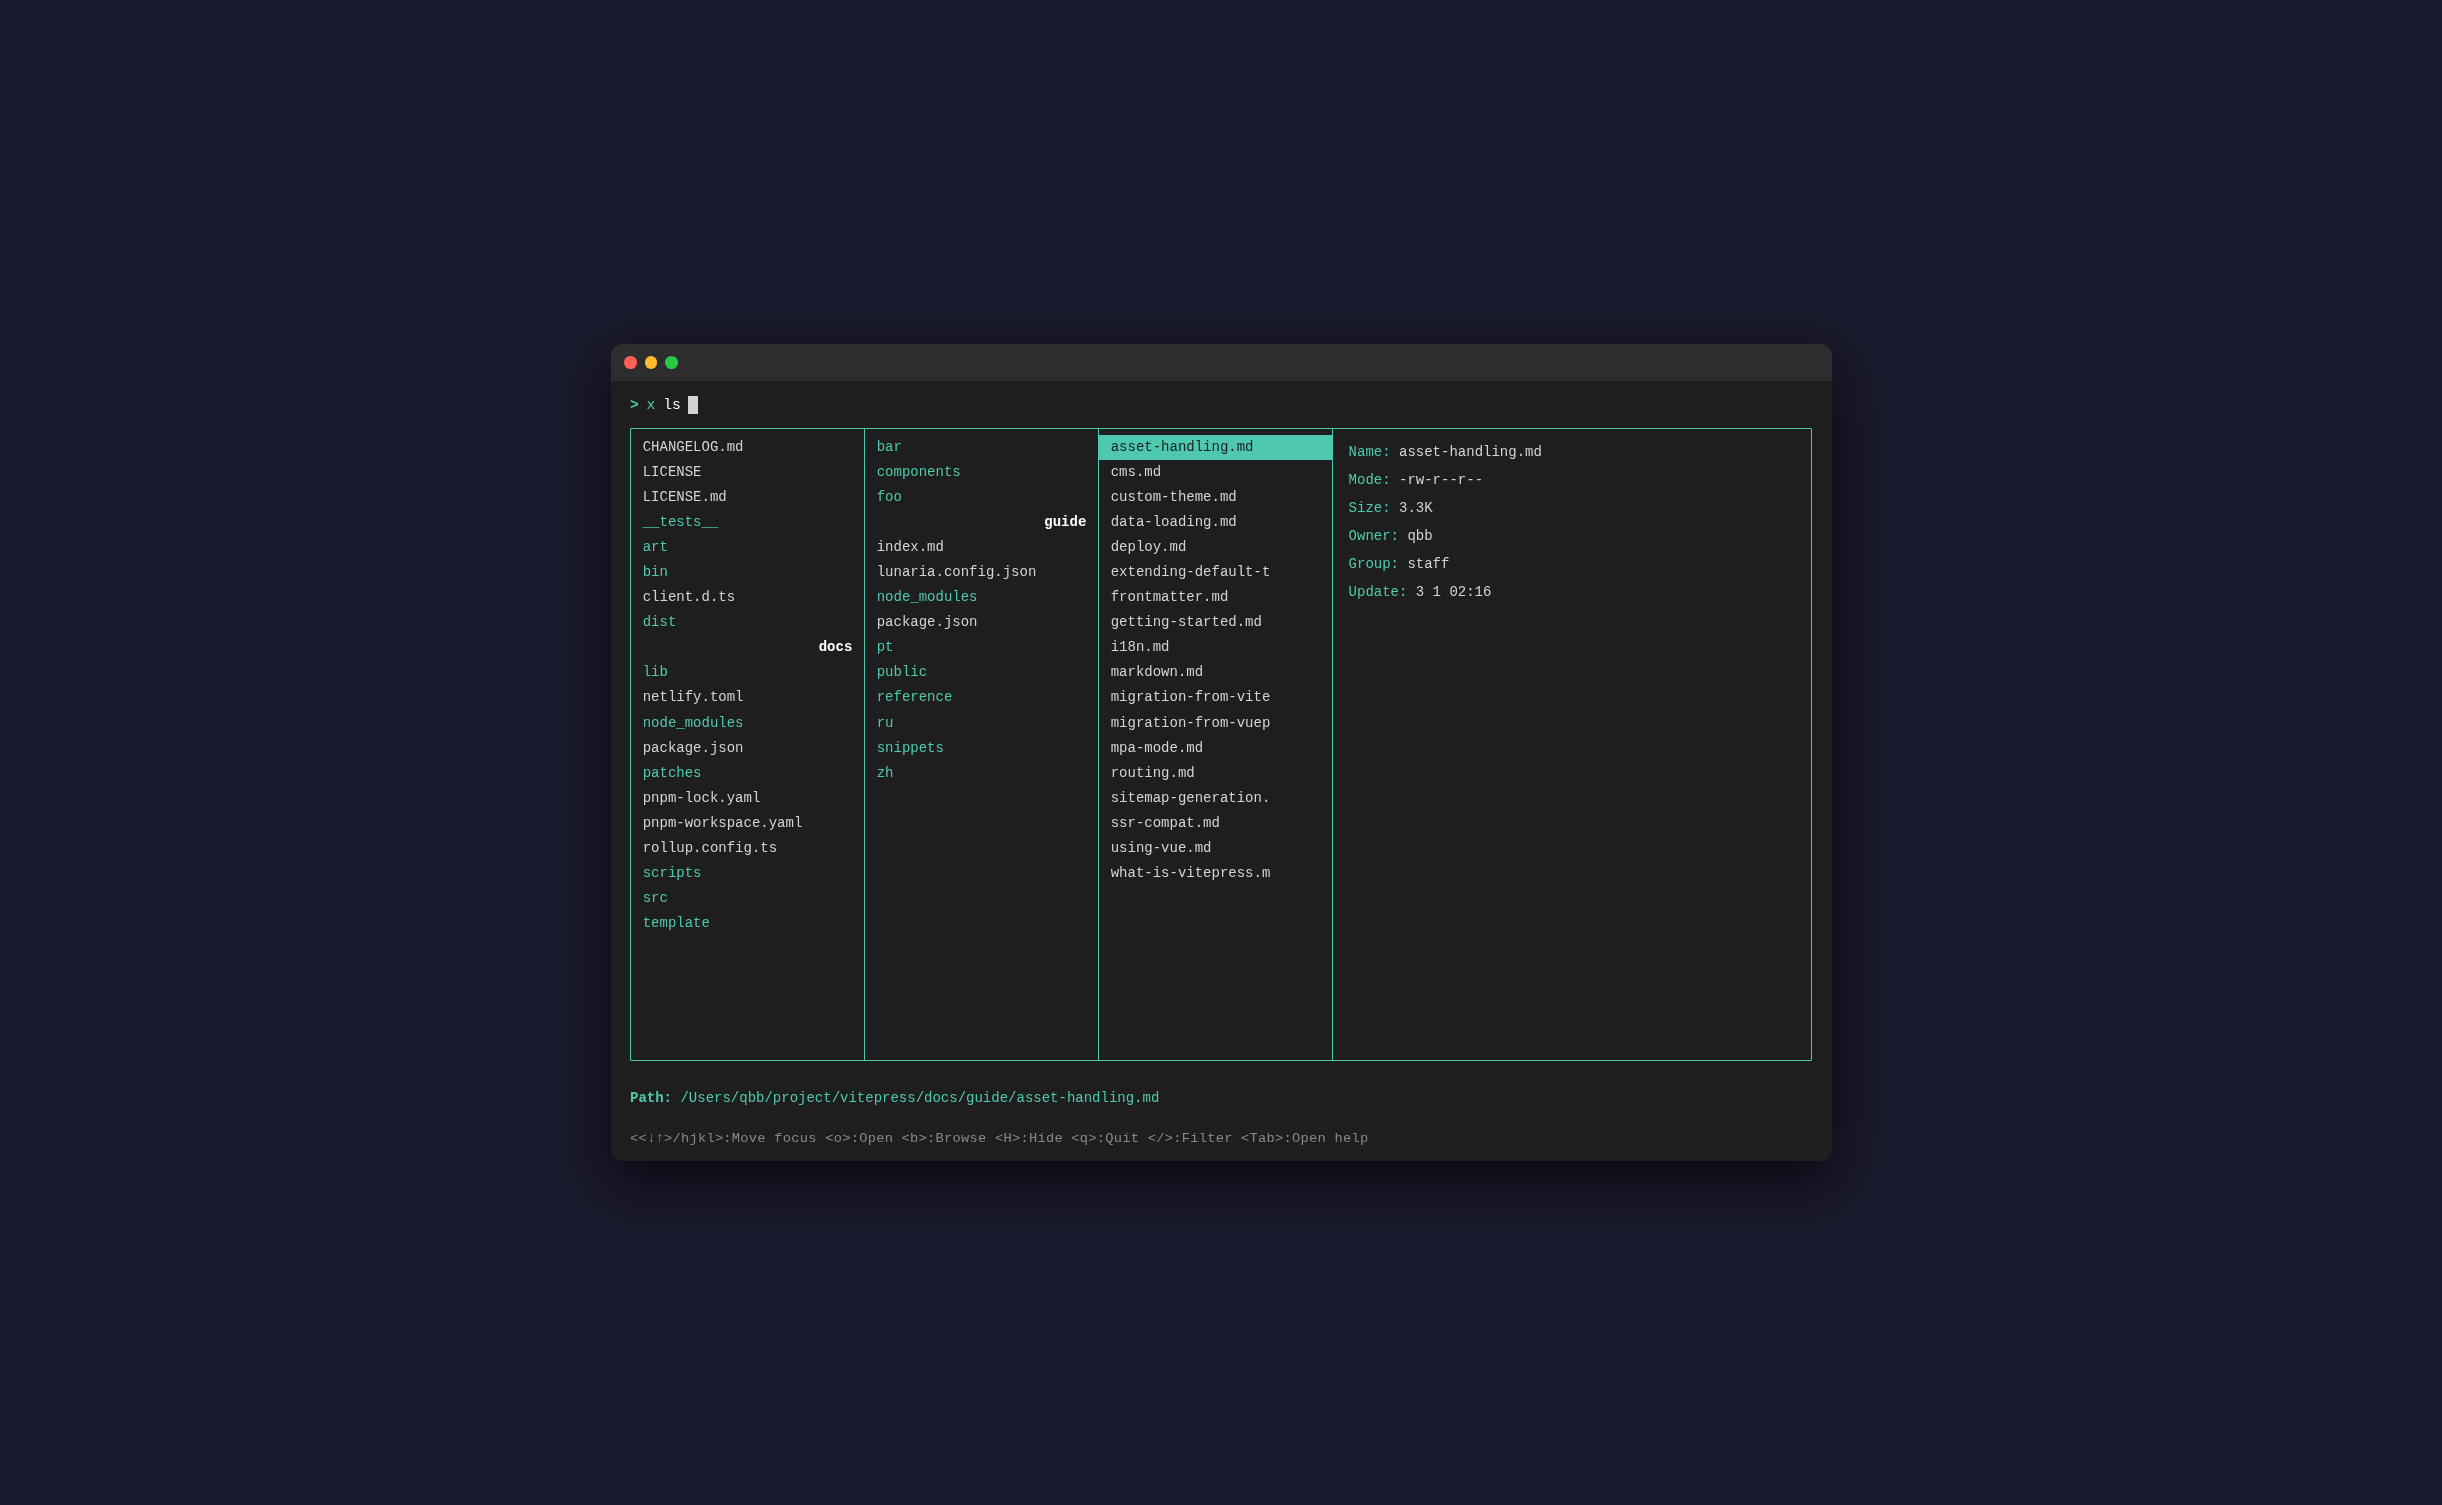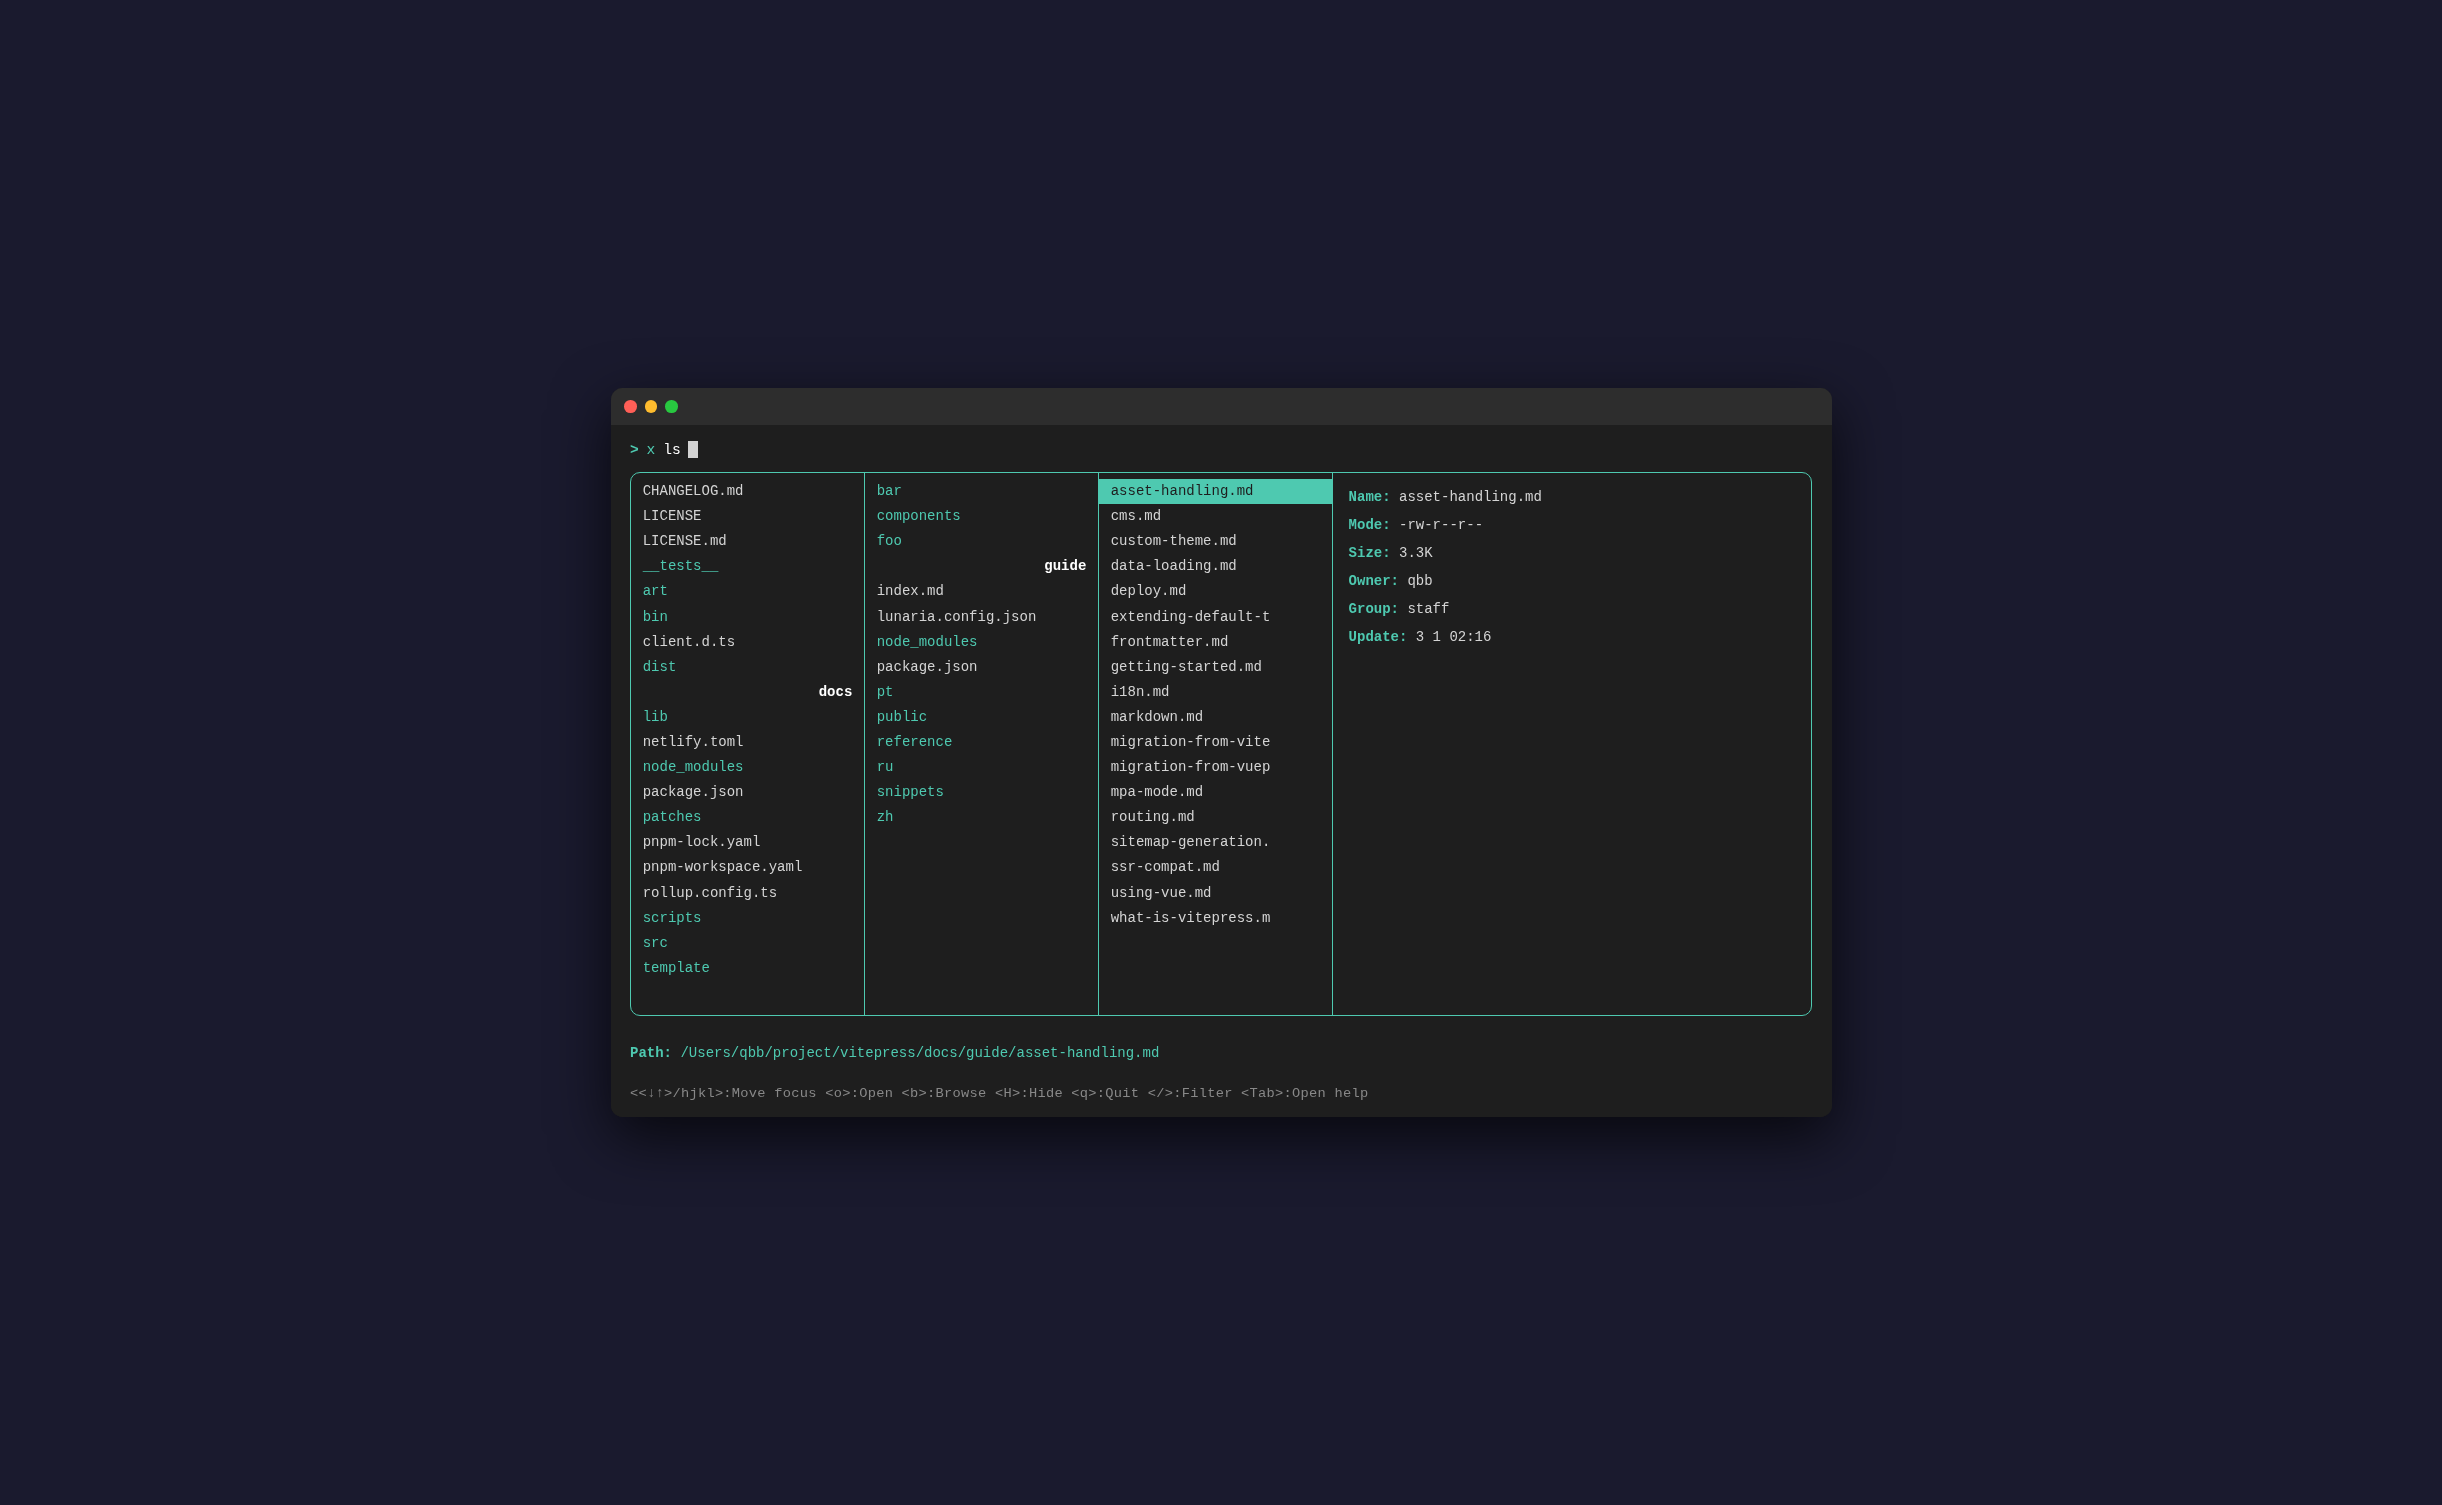--- a/index.html
+++ b/index.html
@@ -70,24 +70,24 @@
       display: inline-block;
       width: 9.8px;
       height: 17.6px;
       background: #ffffff;
       opacity: 0.8;
       vertical-align: middle;
     }
 
     .file-panel {
       border: 1.5px solid #4ec9b0;
-      border-radius: 10px;
+      border-radius: 1px;
       display: grid;
       grid-template-columns: 234px 234px 234px 1fr;
-      height: 544px;
+      height: 633px;
       overflow: hidden;
     }
 
     .panel-col {
       border-right: 1.5px solid #4ec9b0;
       overflow: hidden;
       padding: 5.9px 0;
     }
 
     .panel-col:last-child {
@@ -118,21 +118,20 @@
       color: #d4d4d4;
       line-height: 2.0;
     }
 
     .detail-panel .detail-line {
       white-space: nowrap;
     }
 
     .detail-panel .label {
       color: #4ec9b0;
-      font-weight: bold;
     }
 
     .detail-panel .value {
       color: #d4d4d4;
     }
 
     .path-line {
       margin-top: 29px;
       font-size: 14px;
       color: #4ec9b0;

